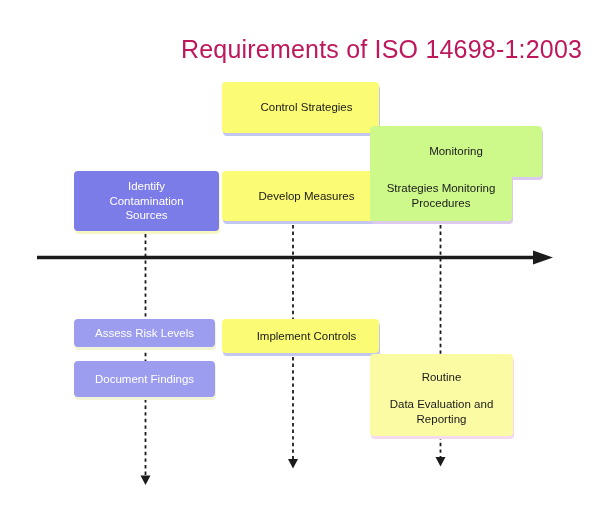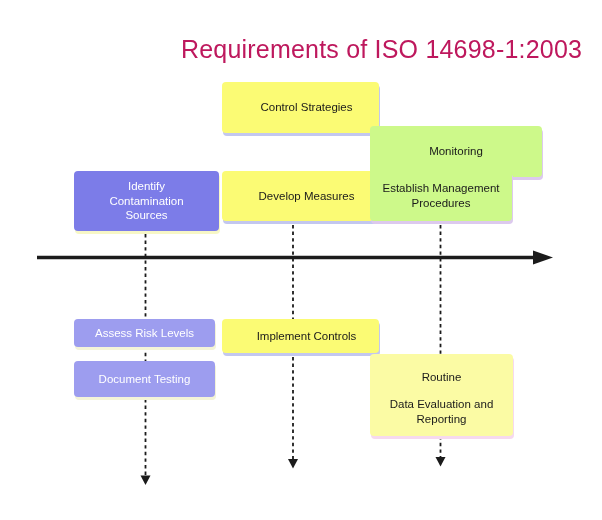--- a/index.html
+++ b/index.html
@@ -82,38 +82,38 @@
     </g>
   </svg>
 
   <div class="box purple b-c0r1 w100">
     <span class="lbl">Identify Contamination Sources</span>
   </div>
   <div class="box purple-light b-c0r2">
     <span class="lbl">Assess Risk Levels</span>
   </div>
   <div class="box purple-light b-c0r3">
-    <span class="lbl">Document Testing</span>
+    <span class="lbl">Document Findings</span>
   </div>
 
   <div class="box yellow b-c1r0">
     <span class="lbl">Control Strategies</span>
   </div>
   <div class="box yellow b-c1r1">
     <span class="lbl">Develop Measures</span>
   </div>
   <div class="box yellow b-c1r2">
     <span class="lbl">Implement Controls</span>
   </div>
 
   <div class="box green b-c2r0">
     <span class="lbl">Monitoring</span>
   </div>
   <div class="box green b-c2r1 w125">
-    <span class="lbl">Establish Management Procedures</span>
+    <span class="lbl">Strategies Monitoring Procedures</span>
   </div>
   <div class="box yellow-pale b-c2r2 w95">
     <span class="lbl">Routine Environmental Testing</span>
   </div>
   <div class="box yellow-pale b-c2r3 w132">
     <span class="lbl">Data Evaluation and Reporting</span>
   </div>
 
 </div>
 

